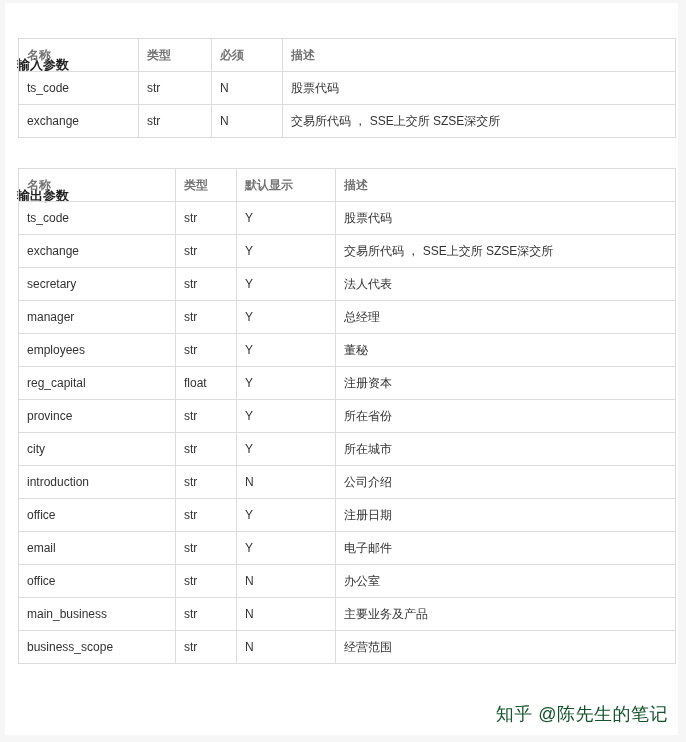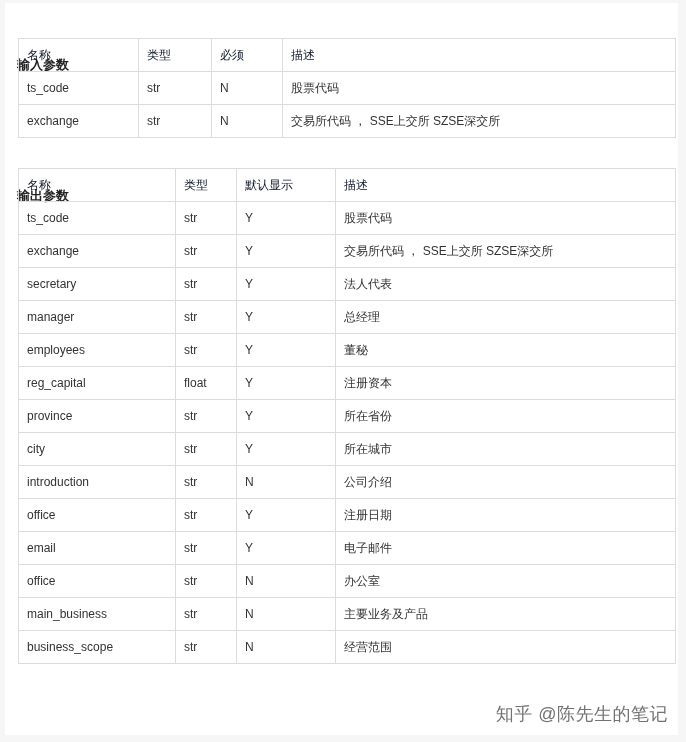--- a/index.html
+++ b/index.html
@@ -1,22 +1,22 @@
 <!DOCTYPE html>
 <html><head>
 <meta charset="utf-8">
 <style>
   html, body { margin:0; padding:0; }
   body { width:686px; height:742px; background:#f6f6f6; font-family:"Liberation Sans","DejaVu Sans",sans-serif; color:#333; position:relative; overflow:hidden; }
   .card { position:absolute; left:5px; top:3px; width:673px; height:732px; background:#fff; }
   .section-title { position:absolute; left:17px; font-size:13px; font-weight:bold; color:#222;margin-top:47px; }
   table { position:absolute; left:18px; border-collapse:collapse; font-size:12px; color:#333; table-layout:fixed; }
   td, th { border:1px solid #dcdcdc; height:32px; padding:0 0 0 8px; text-align:left; vertical-align:middle; white-space:nowrap; }
-  th { font-weight:normal; color:#0f172a; }
-  .watermark { position:absolute; right:18px; top:702px; font-size:18px; color:#737373; letter-spacing:0.5px; }
+  th { font-weight:bold; color:#737373; }
+  .watermark { position:absolute; right:18px; top:702px; font-size:18px; color:#14532d; letter-spacing:0.5px; }
 </style>
 </head>
 <body>
 
 <div class="card"></div>
 
 <div class="section-title" style="top:9px;">输入参数</div>
 
 <table id="t-input" style="top:38px; width:657px;">
   <colgroup>

